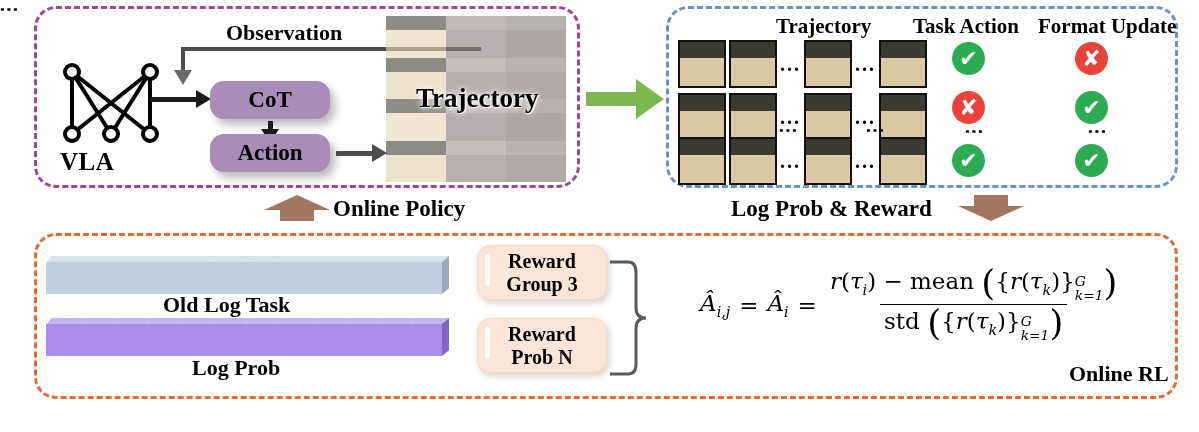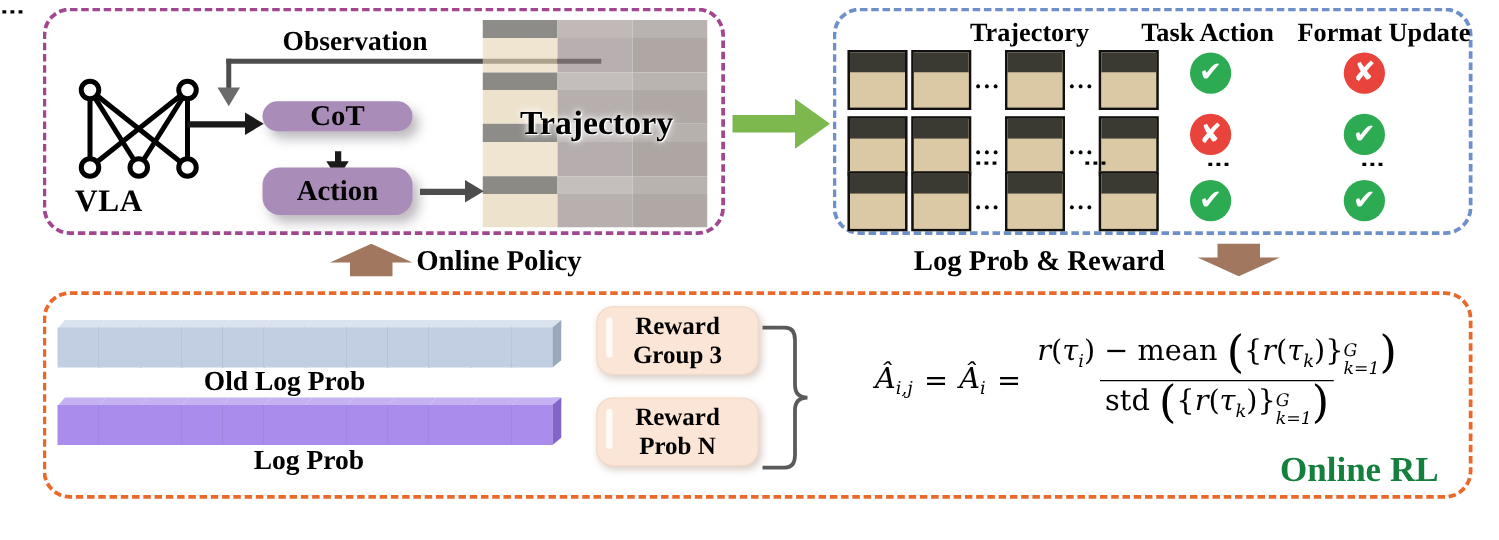--- a/index.html
+++ b/index.html
@@ -40,21 +40,21 @@
   #obs-v:after{content:"";position:absolute;left:-7px;bottom:-13px;
      border-top:15px solid #6b6b6b;border-left:9px solid transparent;
      border-right:9px solid transparent;}
   #obs-label{left:226px;top:20px;font-size:22px;}
 
   
   .pbox{position:absolute;background:#a98cb8;border-radius:14px;
         display:flex;align-items:center;justify-content:center;
         font-size:23px;font-weight:bold;color:#000;
         box-shadow:5px 6px 9px rgba(90,80,95,.40);}
-  #cot-box{left:210px;top:81px;width:120px;height:24px;}
+  #cot-box{left:210px;top:81px;width:120px;height:38px;}
   #act-box{left:210px;top:134px;width:120px;height:38px;}
 
   
   #sim{position:absolute;left:386px;top:16px;width:180px;height:166px;
        display:grid;grid-template-columns:repeat(3,1fr);grid-template-rows:repeat(4,1fr);
        overflow:hidden;opacity:.62;}
   #sim-label{left:416px;top:83px;font-size:27px;color:#000;z-index:5;
        text-shadow:0 0 4px #fff,0 0 8px #fff,1px 1px 0 #fff;}
 
   
@@ -95,21 +95,21 @@
       border-right:1px solid rgba(90,90,110,.45);}
   .cube .top{position:absolute;left:0;top:0;width:100%;height:7px;
       transform:skewX(-40deg);transform-origin:bottom left;}
   .cube.last .side{position:absolute;right:-7px;bottom:0;width:7px;height:32px;
       transform:skewY(-40deg);transform-origin:top left;}
   .cube.last .capTop{position:absolute;right:-7px;top:0;width:7px;height:7px;}
 
   #old-bar{left:46px;top:256px;}
   #new-bar{left:46px;top:318px;}
   #old-lbl{left:163px;top:292px;font-size:22px;}
-  #new-lbl{left:203px;top:355px;font-size:22px;}
+  #new-lbl{left:192px;top:355px;font-size:22px;}
 
   .rgbox{position:absolute;width:128px;height:53px;background:#fbe5d6;
       border-radius:13px;display:flex;flex-direction:column;align-items:center;
       justify-content:center;font-size:20px;font-weight:bold;line-height:1.12;
       box-shadow:2px 3px 6px rgba(150,120,100,.35);
       border:1px solid #f3d9c6;}
   .rgbox:before{content:"";position:absolute;left:7px;top:8px;width:5px;height:60%;
       background:rgba(255,255,255,.85);border-radius:3px;}
   #rg1{left:477px;top:245px;}
   #rgN{left:477px;top:318px;}
@@ -121,21 +121,21 @@
       font-family:"DejaVu Serif",serif;display:flex;align-items:center;gap:9px;}
   .frac{display:inline-flex;flex-direction:column;align-items:center;}
   .frac .num{padding:0 4px 2px;}
   .frac .den{padding:3px 4px 0;border-top:1.6px solid #000;}
   .it{font-style:italic;}
   sub{font-size:.62em;}
   .bigparen{font-size:1.55em;line-height:.72;vertical-align:-.16em;}
   .subsup{display:inline-flex;flex-direction:column;font-size:.6em;
       line-height:1.02;vertical-align:.22em;}
 
-  #online-rl{left:1024px;top:361px;font-size:28px;color:#15803d;}
+  #online-rl{left:1069px;top:361px;font-size:22px;color:#000000;}
 
   
   #brace{position:absolute;left:608px;top:258px;}
 </style>
 </head>
 <body>
 
 <div class="panel" id="vla-panel"></div>
 
 <svg id="vla-net" viewBox="0 0 110 90">
@@ -326,21 +326,21 @@
       <div class="top" style="background:#dae2ee"></div>
       <div class="face" style="background:#c2cee1"></div>
     </div>
   <div class="cube last">
       <div class="top" style="background:#dae2ee"></div>
       <div class="face" style="background:#c2cee1;border-right:none"></div>
       <div class="capTop" style="background:#dae2ee"></div>
       <div class="side" style="background:#9aa8bd"></div>
     </div>
 </div>
-<div class="lbl" id="old-lbl">Old Log Prob</div>
+<div class="lbl" id="old-lbl">Old Log Task</div>
 
 <div class="cubebar" id="new-bar">
   <div class="cube">
       <div class="top" style="background:#c4b2f2"></div>
       <div class="face" style="background:#a98ceb"></div>
     </div>
   <div class="cube">
       <div class="top" style="background:#c4b2f2"></div>
       <div class="face" style="background:#a98ceb"></div>
     </div>

